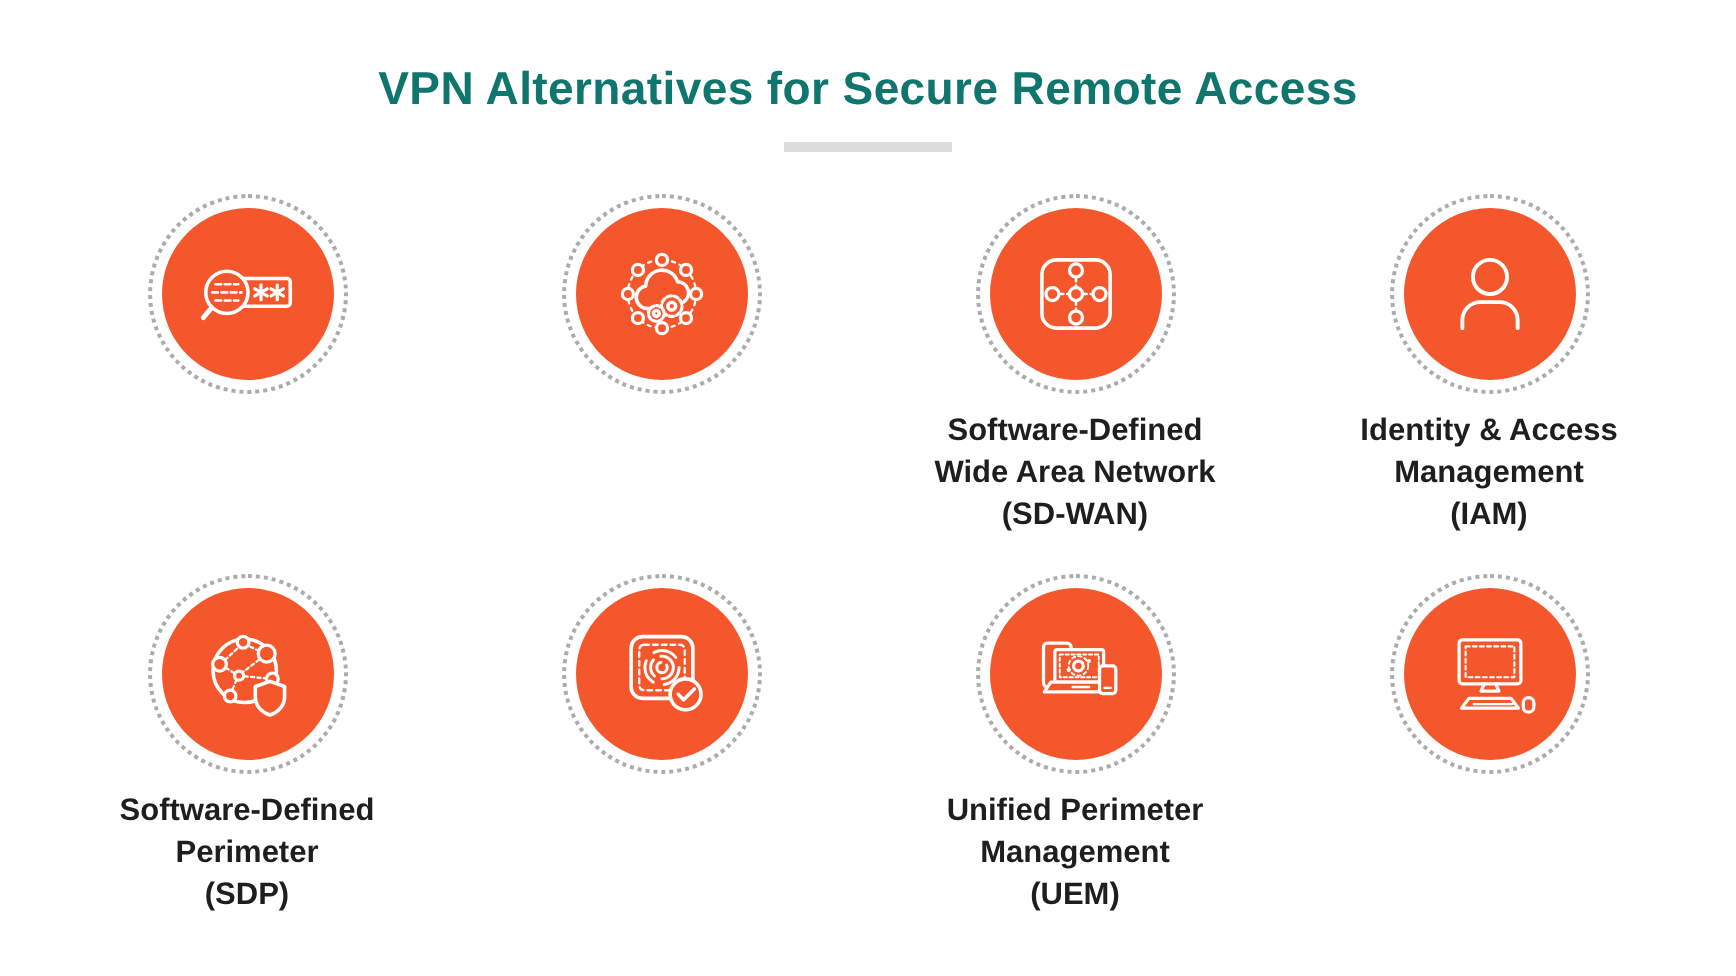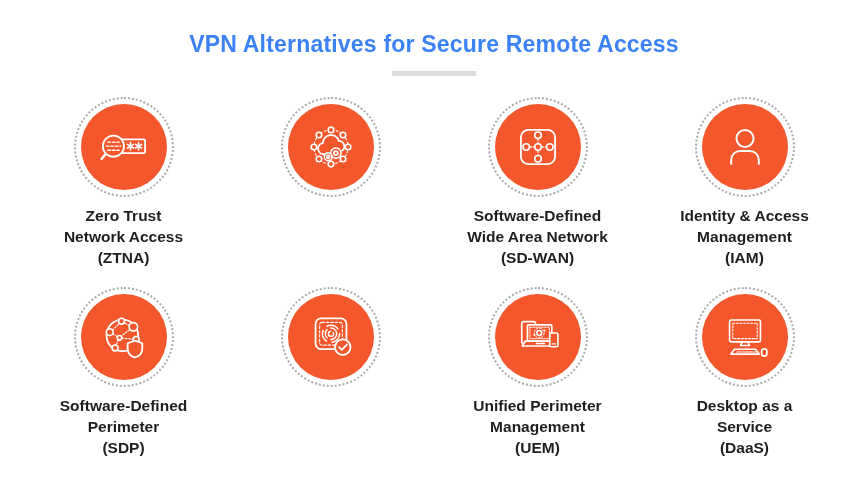--- a/index.html
+++ b/index.html
@@ -11,21 +11,21 @@
   *{box-sizing:border-box;margin:0;padding:0;}
   html,body{background:#fff;}
   body{
     width:868px;height:488px;overflow:hidden;
     font-family:"Liberation Sans","DejaVu Sans",sans-serif;
     color:var(--text);
   }
   .stage{width:868px;height:488px;position:relative;background:#fff;}
   .title{
     margin-top:31px;text-align:center;
-    font-size:23px;font-weight:800;letter-spacing:.2px;color:#3b82f6;
+    font-size:23px;font-weight:800;letter-spacing:.2px;color:#0f766e;
   }
   .title-underline{
     width:84px;height:5px;background:var(--underline);
     margin:13px auto 0 auto;
   }
   .grid{
     margin-top:21px;
     padding:0 20px;
     display:grid;
     grid-template-columns:repeat(4,1fr);
@@ -79,23 +79,20 @@
             <circle cx="19" cy="31" r="13" fill="#F4572B"></circle>
             <g stroke-width="1.6" stroke-dasharray="3.5 2.2">
               <line x1="12" y1="26" x2="26" y2="26"></line>
               <line x1="10" y1="31" x2="28" y2="31"></line>
               <line x1="12" y1="36" x2="26" y2="36"></line>
             </g>
             <line x1="9.6" y1="40.5" x2="4.5" y2="46.5" stroke-width="3"></line>
           </svg>
         </div>
       </div>
-      <div class="label">Zero Trust
-Network Access
-(ZTNA)</div>
     </div>
 
     <div class="cell">
       <div class="ring">
         <div class="badge">
           <svg width="52" height="52" viewBox="0 0 64 64" fill="none" stroke="#fff" stroke-width="2.2" stroke-linecap="round" stroke-linejoin="round">
             <circle cx="32" cy="32" r="21" stroke-width="1.4" stroke-dasharray="2 3"></circle>
             <g fill="#F4572B" stroke-width="2">
               <circle cx="32" cy="11" r="3.4"></circle>
               <circle cx="46.8" cy="17.2" r="3.4"></circle>
@@ -228,19 +225,16 @@
           <svg width="52" height="52" viewBox="0 0 64 64" fill="none" stroke="#fff" stroke-width="2" stroke-linecap="round" stroke-linejoin="round">
             <rect x="13" y="11" width="38" height="27" rx="2"></rect>
             <rect x="17" y="15" width="30" height="19" stroke-width="1.3" stroke-dasharray="2.4 2"></rect>
             <path d="M28.5,38 l-2,4.5 h11 l-2,-4.5"></path>
             <path d="M19,47 h26 l4.5,6 h-35 z"></path>
             <path d="M22,50.5 h24" stroke-width="1.4"></path>
             <rect x="52.5" y="46.5" width="6.5" height="9" rx="3.2"></rect>
           </svg>
         </div>
       </div>
-      <div class="label">Desktop as a
-Service
-(DaaS)</div>
     </div>
 
   </div>
 </div>
 
 </body></html>

